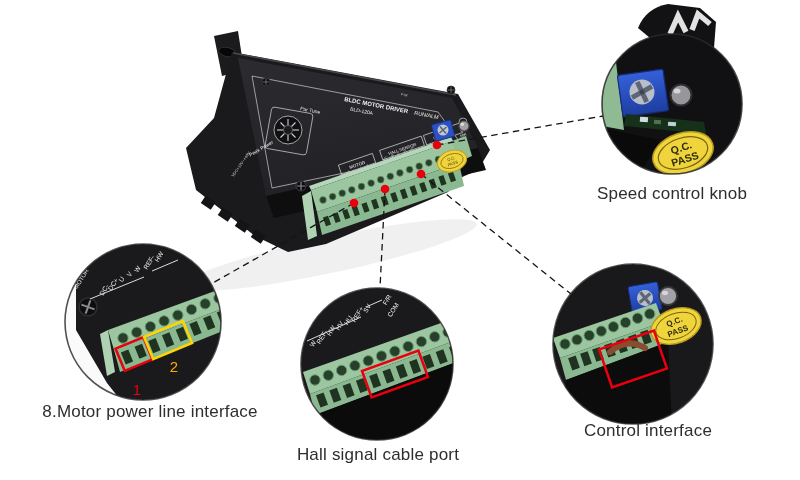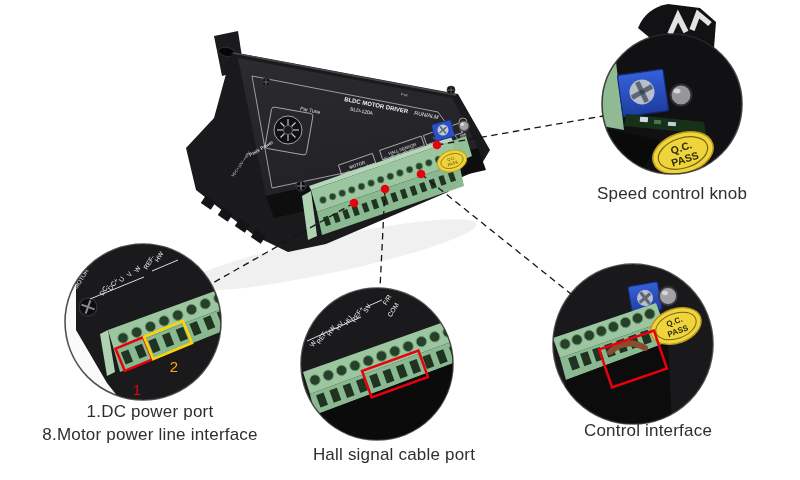--- a/index.html
+++ b/index.html
@@ -371,18 +371,17 @@
       </g>
       <path d="M610,352 Q627,337 645,348" fill="none" stroke="#8a4c2e" stroke-width="6" stroke-linecap="round"></path>
       <rect x="604" y="339" width="58" height="40" fill="none" stroke-width="2.5" transform="rotate(-19 633 359)" stroke="#e8000d"></rect>
     </g>
     <circle cx="633" cy="344" r="80" fill="none" stroke="#2b2b2b" stroke-width="1.6" opacity="0.8"></circle>
   </g>
 </svg>
 
   <div class="caption" style="left:542px;top:182px;width:260px;">Speed control knob</div>
   <div class="caption" style="left:20px;top:400px;width:260px;">
-    <div>1.DC power port</div>
     <div>8.Motor power line interface</div>
   </div>
-  <div class="caption" style="left:264px;top:443px;width:260px;text-align:center;">Hall signal cable port</div>
+  <div class="caption" style="left:248px;top:443px;width:260px;text-align:center;">Hall signal cable port</div>
   <div class="caption" style="left:518px;top:419px;width:260px;">Control interface</div>
 </div>
 
 </body></html>

